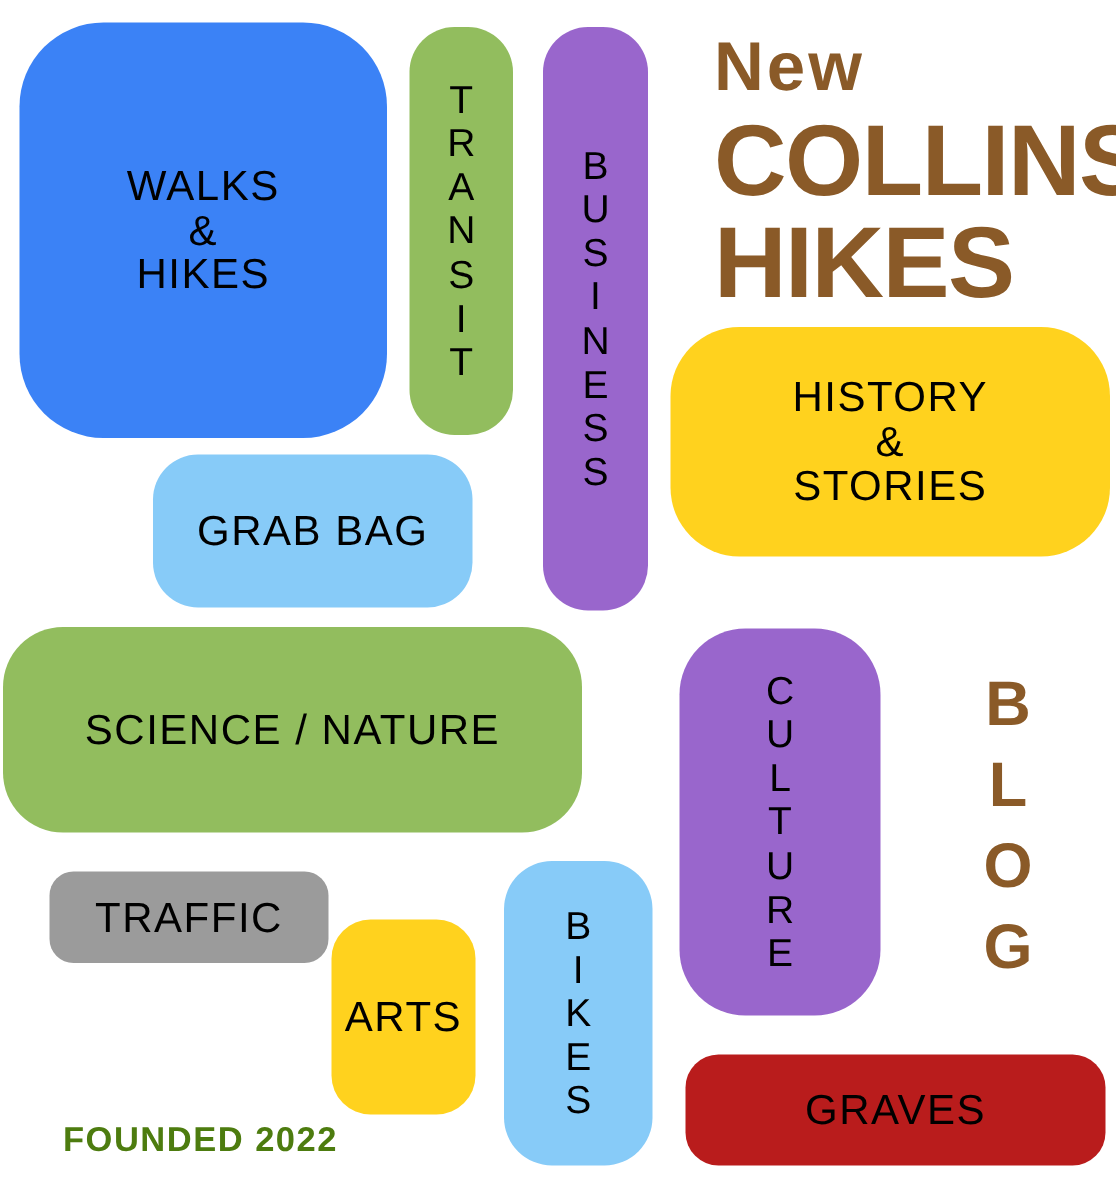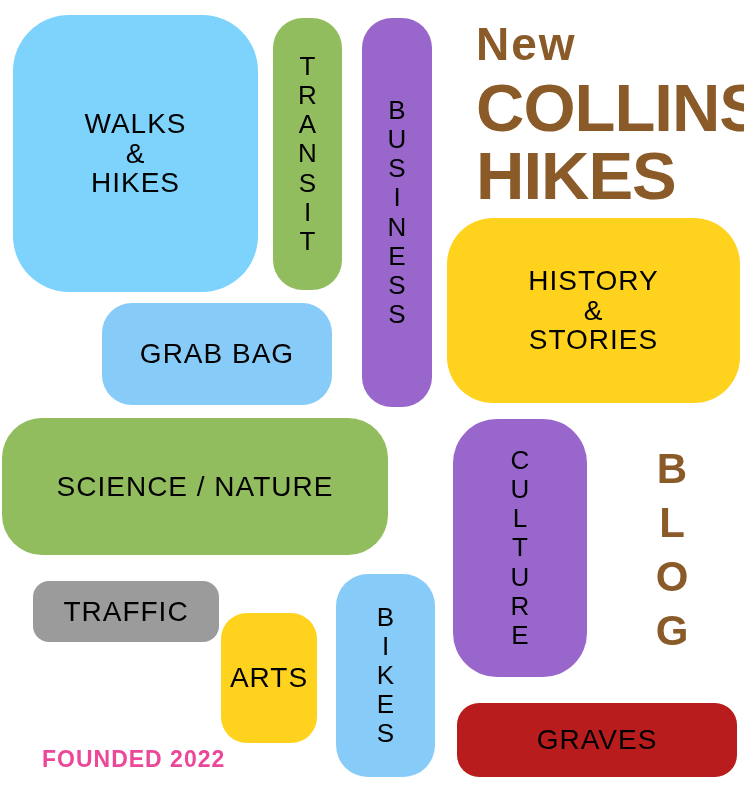--- a/index.html
+++ b/index.html
@@ -30,22 +30,22 @@
   .v-label {
     font-size: 26px;
     line-height: 1.12;
     letter-spacing: 0;
     white-space: pre-line;
   }
   
   .t-walks    { left: 13px;  top: 15px;  width: 245px; height: 277px; border-radius: 56px; }
   .t-transit  { left: 273px; top: 18px;  width: 69px;  height: 272px; border-radius: 30px; }
   .t-business { left: 362px; top: 18px;  width: 70px;  height: 389px; border-radius: 30px; }
-  .t-grab     { left: 102px; top: 303px; width: 230px; height: 102px; border-radius: 30px; }
-  .t-history  { left: 447px; top: 218px; width: 293px; height: 185px; border-radius: 46px; }
+  .t-grab     { left: 102px; top: 303px; width: 213px; height: 102px; border-radius: 30px; }
+  .t-history  { left: 447px; top: 218px; width: 293px; height: 153px; border-radius: 46px; }
   .t-science  { left: 2px;   top: 418px; width: 386px; height: 137px; border-radius: 40px; }
   .t-culture  { left: 453px; top: 419px; width: 134px; height: 258px; border-radius: 44px; }
   .t-traffic  { left: 33px;  top: 581px; width: 186px; height: 61px;  border-radius: 16px; }
   .t-arts     { left: 221px; top: 573px; width: 96px;  height: 130px; border-radius: 26px; }
   .t-bikes    { left: 336px; top: 574px; width: 99px;  height: 203px; border-radius: 32px; }
   .t-graves   { left: 457px; top: 703px; width: 280px; height: 74px;  border-radius: 22px; }
 
   .site-title {
     position: absolute;
     left: 476px;
@@ -76,21 +76,21 @@
     letter-spacing: 1px;
     line-height: 26px;
     white-space: nowrap;
   }
 </style>
 </head>
 <body>
 
 <div class="canvas">
 
-  <div class="tile t-walks" style="background-color: #7dd3fc;">
+  <div class="tile t-walks" style="background-color: #3b82f6;">
     <span class="tile-label">WALKS
 &amp;
 HIKES</span>
   </div>
 
   <div class="tile t-transit" style="background-color: rgb(146, 189, 94);">
     <span class="tile-label v-label">T
 R
 A
 N
@@ -158,15 +158,15 @@
     <div class="title-prefix">New</div>
     <div class="title-name">COLLINS</div>
     <div class="title-name">HIKES</div>
   </div>
 
   <div class="blog-vertical" style="color: rgb(138, 90, 40);">B
 L
 O
 G</div>
 
-  <div class="founded" style="color: #ec4899;">FOUNDED 2022</div>
+  <div class="founded" style="color: #4d7c0f;">FOUNDED 2022</div>
 
 </div>
 
 </body></html>

